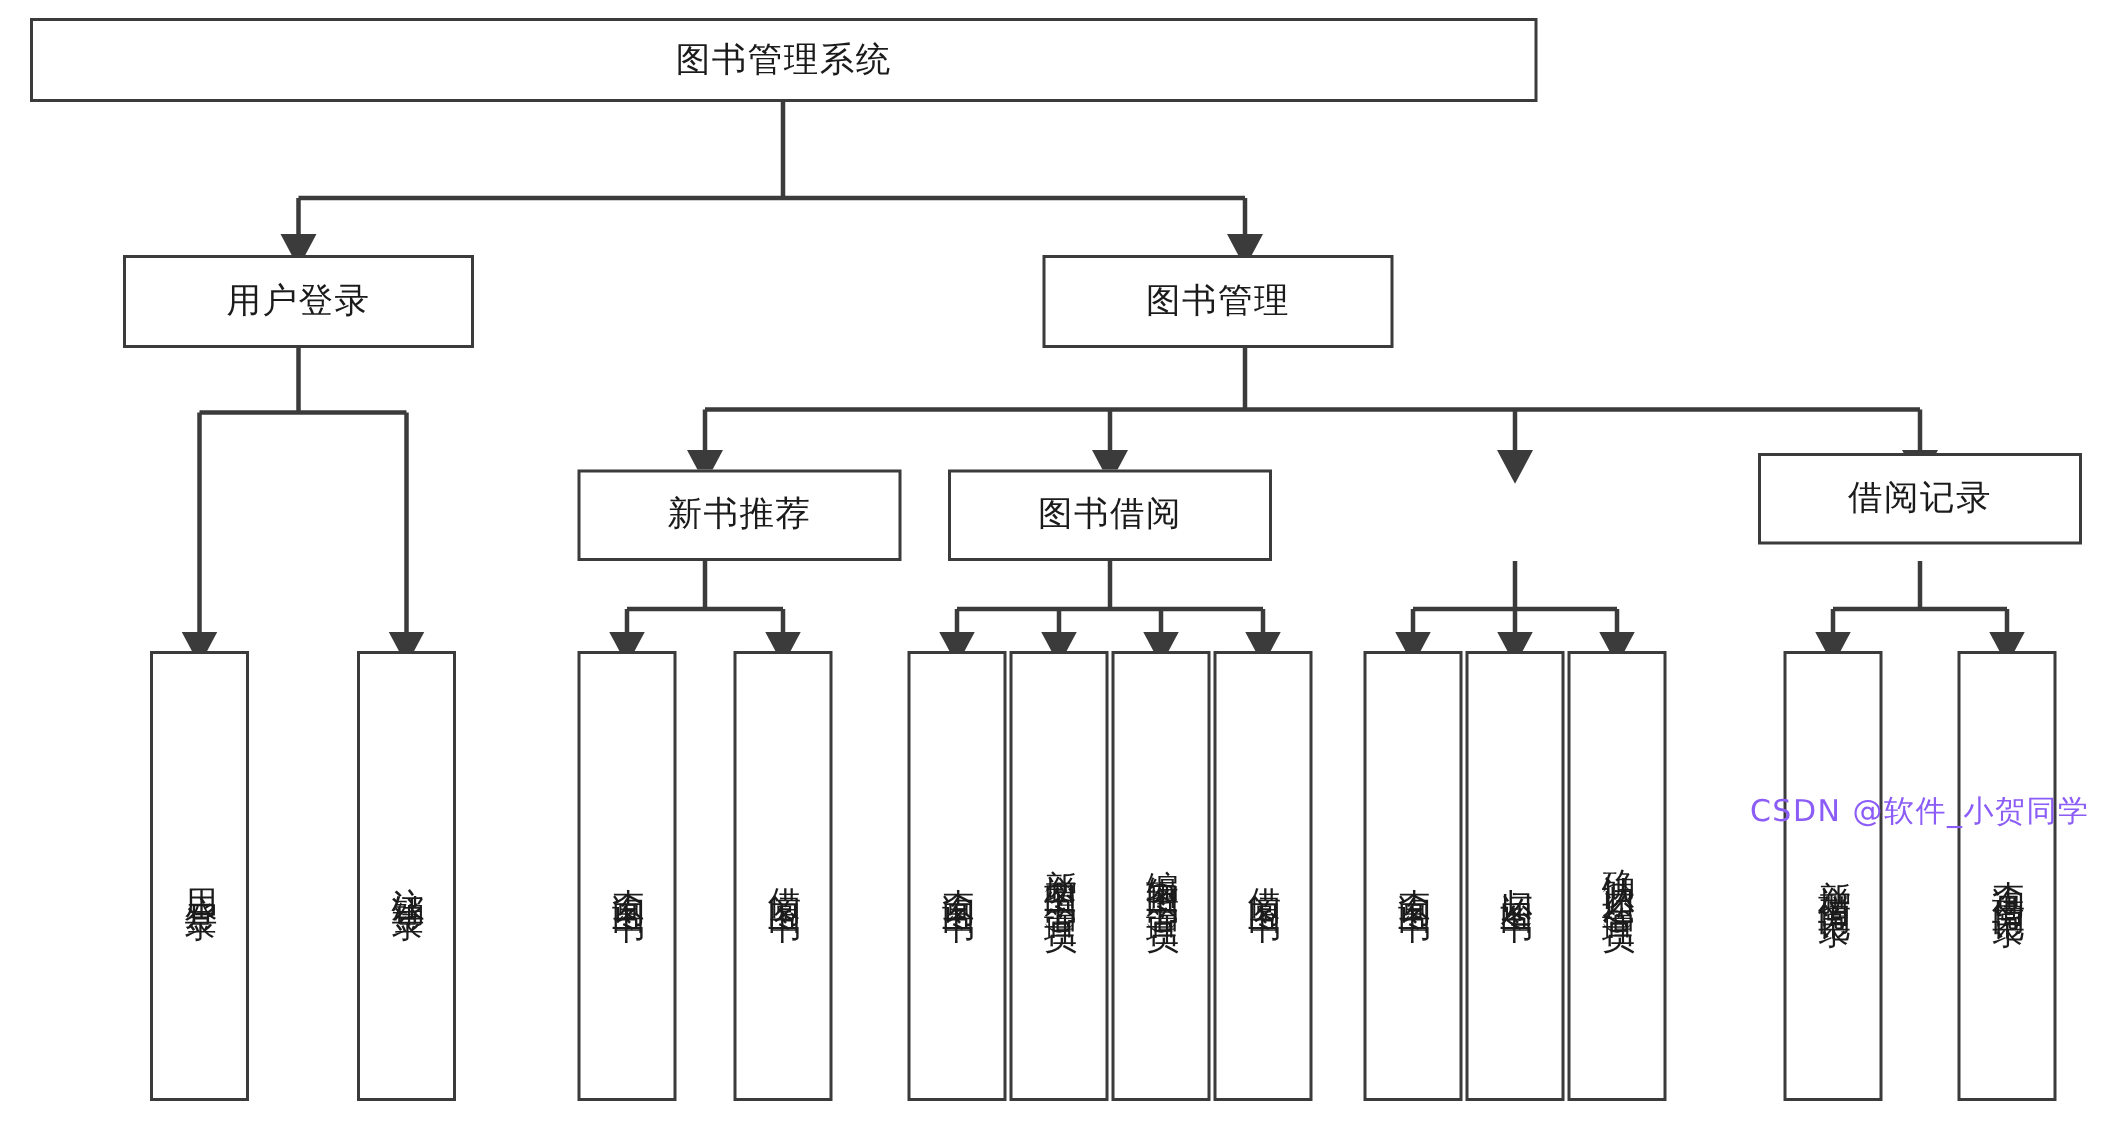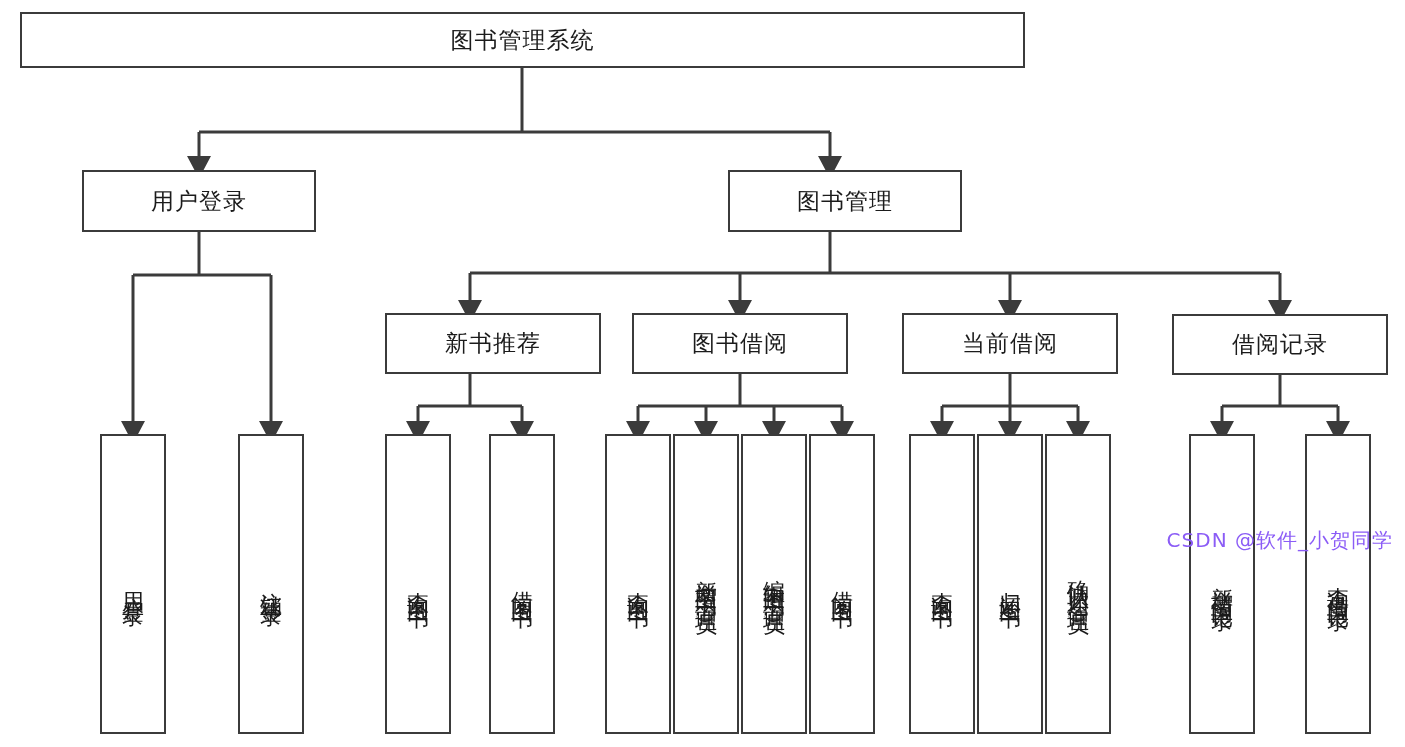--- a/index.html
+++ b/index.html
@@ -104,34 +104,31 @@
     </g>
   </svg>
 
   <div class="node h" style="left:20px;top:12px;width:1005px;height:56px;">
     <span>图书管理系统</span>
   </div>
 
   <div class="node h" style="left:82px;top:170px;width:234px;height:62px;">
     <span>用户登录</span>
   </div>
-  <div class="node h" style="left:728px;top:170px;width:234px;height:62px;">
+  <div class="node h" style="left:695px;top:170px;width:234px;height:62px;">
     <span>图书管理</span>
   </div>
 
   <div class="node h" style="left:362px;top:313px;width:216px;height:61px;margin-left:23px;">
     <span>新书推荐</span>
   </div>
   <div class="node h" style="left:632px;top:313px;width:216px;height:61px;">
     <span>图书借阅</span>
   </div>
-  <div class="node h" style="left:902px;top:313px;width:216px;height:61px;">
-    <span>当前借阅</span>
-  </div>
-  <div class="node h" style="left:1172px;top:314px;width:216px;height:61px;">
+  <div class="node h" style="left:1172px;top:302px;width:216px;height:61px;">
     <span>借阅记录</span>
   </div>
 
   <div class="node v" style="left:100px;top:434px;width:66px;height:300px;">
     <span class="vtxt">用户登录</span>
   </div>
   <div class="node v" style="left:238px;top:434px;width:66px;height:300px;">
     <span class="vtxt">注销登录</span>
   </div>
 

